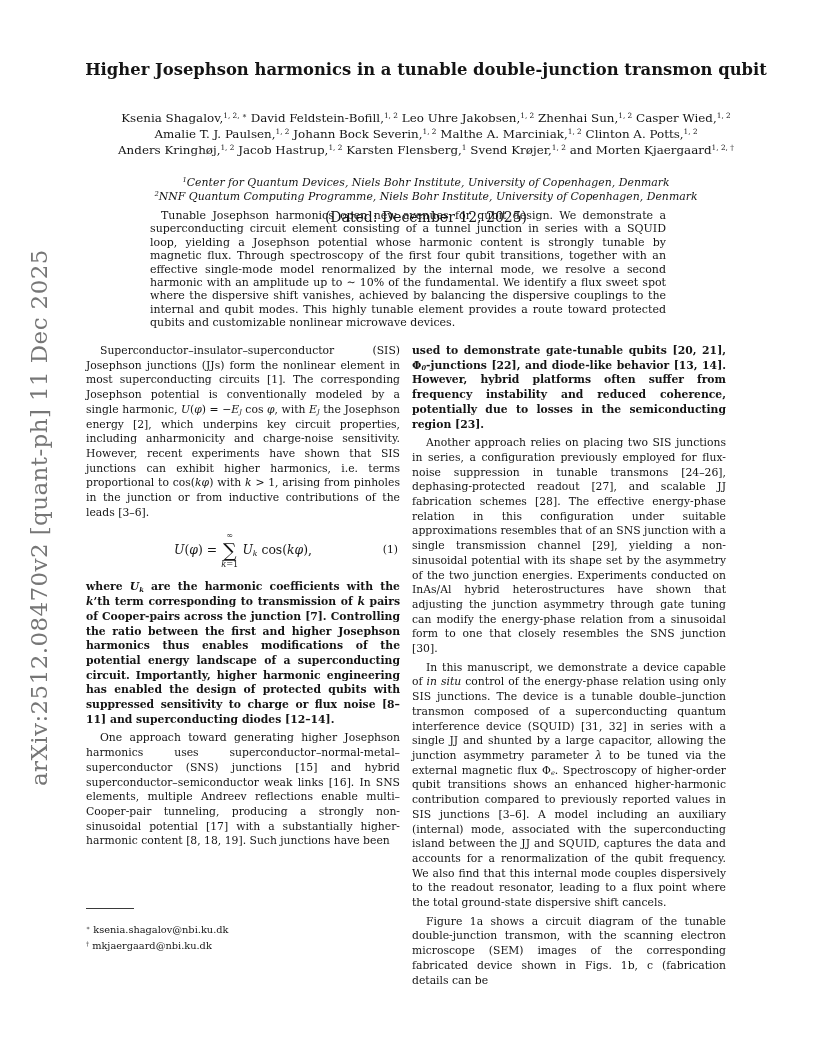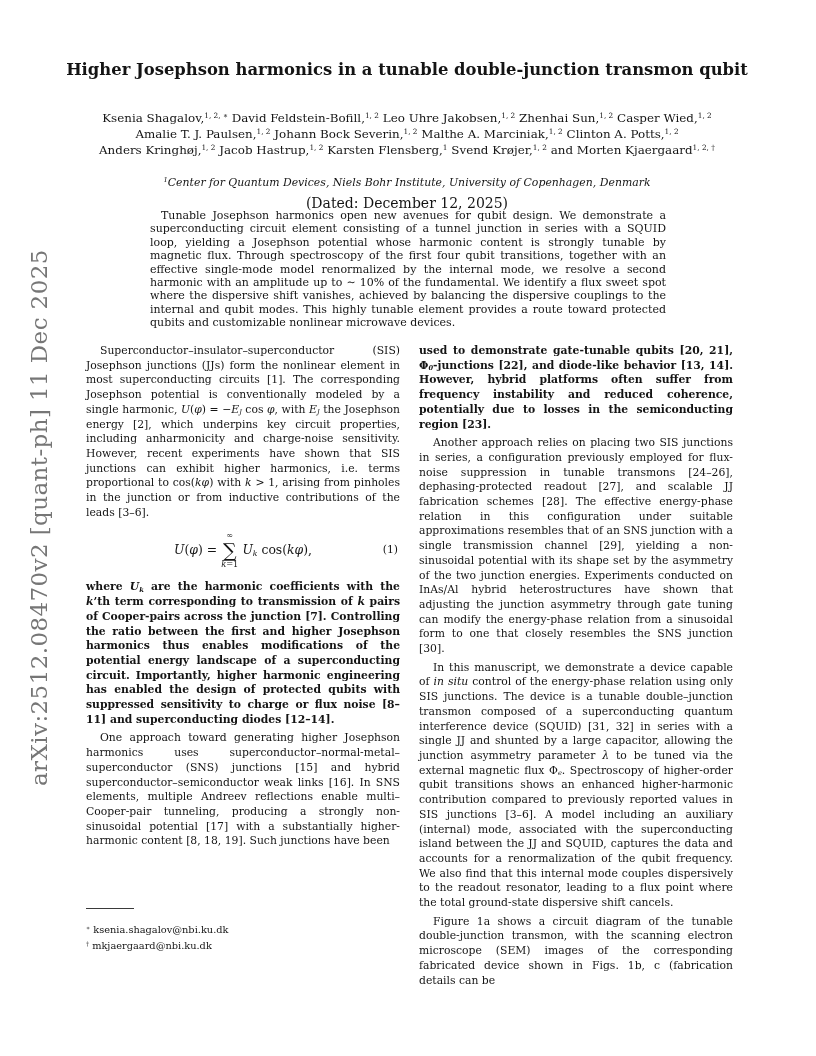--- a/index.html
+++ b/index.html
@@ -10,33 +10,33 @@
   }
   
   .watermark {
     position:absolute; left:18px; top:225px; height:585px; width:42px;
     writing-mode:vertical-rl; transform:rotate(180deg);
     font-size:23px; color:#767676; letter-spacing:0.4px;
     display:flex; align-items:center; justify-content:center;
     white-space:nowrap;
   }
   
-  .header { position:absolute; top:60px; left:57px; width:700px; text-align:center; }
+  .header { position:absolute; top:60px; left:76px; width:700px; text-align:center; }
   .title  { margin:0; font-size:16.4px; font-weight:bold; line-height:1.25; }
   .authors { margin-top:29px; font-size:11.9px; line-height:16px; }
   .affils  { margin-top:18px; font-style:italic; font-size:10.9px; line-height:14px; }
   .dateline { margin-top:5px; font-size:14px; }
   sup { font-size:62%; line-height:0; position:relative; vertical-align:baseline; top:-0.45em; }
   sub { font-size:62%; line-height:0; position:relative; vertical-align:baseline; top:0.22em; font-style:italic; }
   
   .abstract { position:absolute; top:209px; left:150px; width:516px;
               font-size:11px; line-height:13.4px; text-align:justify; }
   .abstract p { margin:0; text-indent:11px; }
   
-  .columns { position:absolute; top:344px; left:86px; width:651px; display:flex; gap:19px; }
+  .columns { position:absolute; top:344px; left:86px; width:651px; display:flex; gap:12px; }
   .col { width:314px; font-size:10.8px; line-height:14.7px; text-align:justify; }
   .col p { margin:0; text-indent:14px; }
   .col p + p { margin-top:4px; }
   .col p.noindent { text-indent:0;font-weight:bold; }
   
   .equation { position:relative; display:flex; align-items:center; justify-content:center;
               margin:11px 0; font-size:12.4px; }
   .eq-main { display:inline-flex; align-items:center; }
   .sum { display:inline-flex; flex-direction:column; align-items:center; margin:0 4px; }
   .sum .lim { font-size:8.3px; line-height:9px; }
@@ -56,20 +56,21 @@
 
   <header class="header">
     <h1 class="title">Higher Josephson harmonics in a tunable double-junction transmon qubit</h1>
     <div class="authors">
       <div>Ksenia Shagalov,<sup>1, 2, ∗</sup> David Feldstein-Bofill,<sup>1, 2</sup> Leo Uhre Jakobsen,<sup>1, 2</sup> Zhenhai Sun,<sup>1, 2</sup> Casper Wied,<sup>1, 2</sup></div>
       <div>Amalie T. J. Paulsen,<sup>1, 2</sup> Johann Bock Severin,<sup>1, 2</sup> Malthe A. Marciniak,<sup>1, 2</sup> Clinton A. Potts,<sup>1, 2</sup></div>
       <div>Anders Kringhøj,<sup>1, 2</sup> Jacob Hastrup,<sup>1, 2</sup> Karsten Flensberg,<sup>1</sup> Svend Krøjer,<sup>1, 2</sup> and Morten Kjaergaard<sup>1, 2, †</sup></div>
     </div>
     <div class="affils">
       <div><sup>1</sup>Center for Quantum Devices, Niels Bohr Institute, University of Copenhagen, Denmark</div>
+      <div><sup>2</sup>NNF Quantum Computing Programme, Niels Bohr Institute, University of Copenhagen, Denmark</div>
     </div>
     <div class="dateline">(Dated: December 12, 2025)</div>
   </header>
 
   <section class="abstract">
     <p>Tunable Josephson harmonics open new avenues for qubit design. We demonstrate a superconducting circuit element consisting of a tunnel junction in series with a SQUID loop, yielding a Josephson potential whose harmonic content is strongly tunable by magnetic flux. Through spectroscopy of the first four qubit transitions, together with an effective single-mode model renormalized by the internal mode, we resolve a second harmonic with an amplitude up to ∼ 10% of the fundamental. We identify a flux sweet spot where the dispersive shift vanishes, achieved by balancing the dispersive couplings to the internal and qubit modes. This highly tunable element provides a route toward protected qubits and customizable nonlinear microwave devices.</p>
   </section>
 
   <section class="columns">
     <div class="col">

